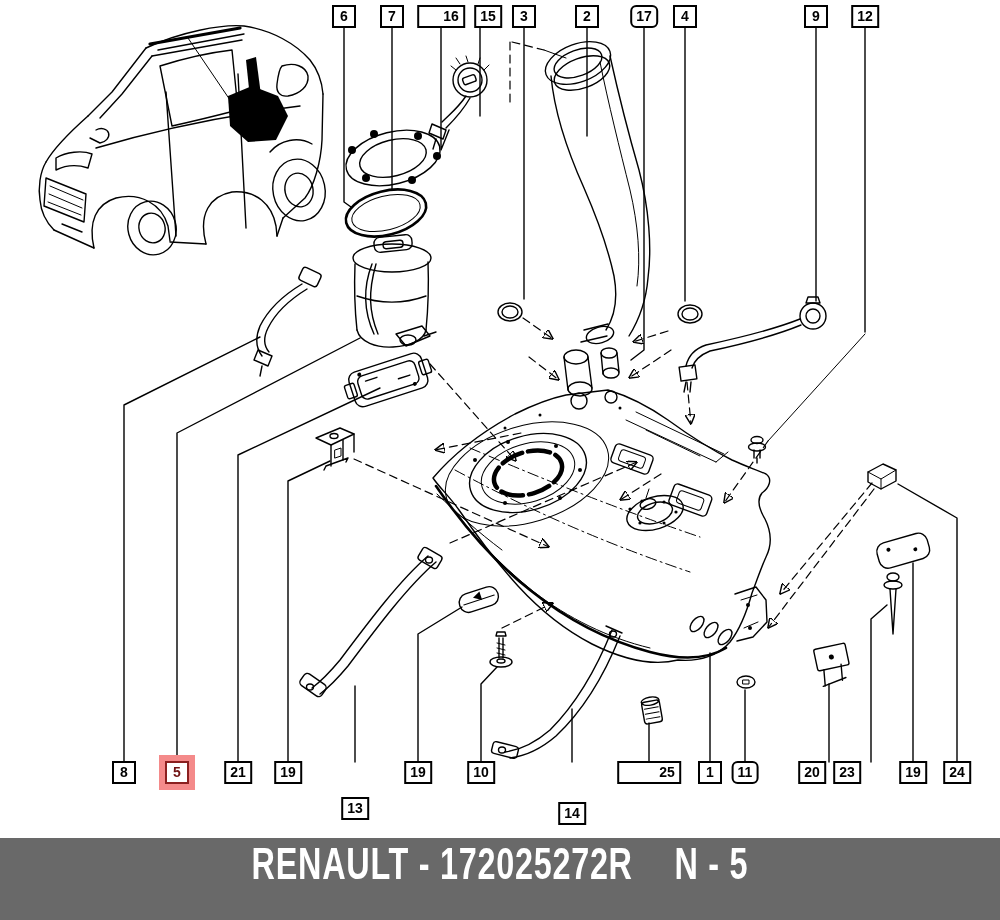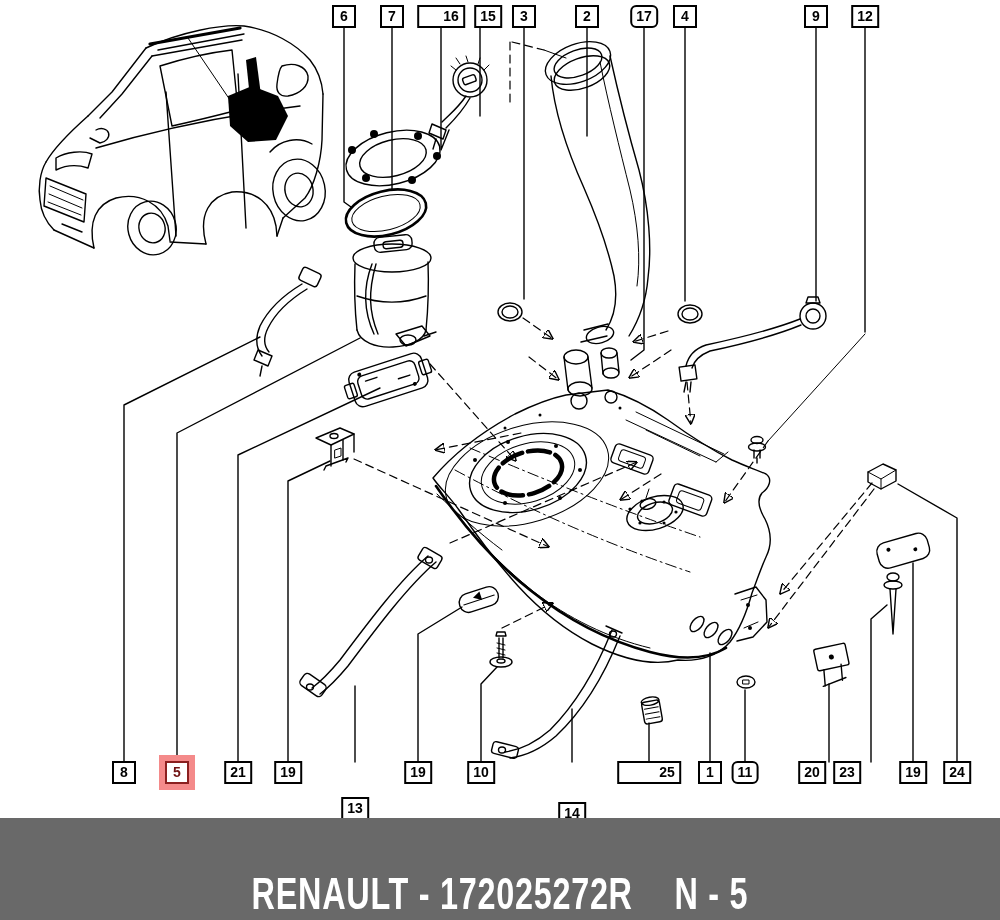--- a/index.html
+++ b/index.html
@@ -14,22 +14,22 @@
   #art .dash{stroke-dasharray:8 5;stroke-width:1.2;}
   #art .dd{stroke-dasharray:11 4 2 4;stroke-width:1;}
   .leader{fill:none;stroke:#000;stroke-width:1.3;}
   .leader.thick{stroke-width:2.8;}
   #callouts{position:absolute;left:0;top:0;width:100%;height:100%;z-index:3;pointer-events:none;}
   .callout{position:absolute;transform:translateX(-50%);background:#fff;border:2px solid #000;
            color:#000;font-weight:bold;font-size:14px;line-height:17px;padding:1px 4px;min-width:12px;
            text-align:center;pointer-events:auto;cursor:pointer;}
   .callout.highlighted{border-color:var(--hl-border,#8b1f1f);color:var(--hl-text,#701212);
            outline:6px solid var(--hl-fill,#f48a8a);}
-  #footer{position:absolute;left:0;right:0;bottom:0;height:102px;background:#696969;z-index:4;
-          display:flex;align-items:flex-end;justify-content:center;color:#fff;}
+  #footer{position:absolute;left:0;right:0;bottom:0;height:82px;background:#696969;z-index:4;
+          display:flex;align-items:flex-start;justify-content:center;color:#fff;}
   .footer-text{display:flex;align-items:center;white-space:pre;transform:scaleX(.72);
           font-size:45px;font-weight:bold;letter-spacing:1px;}
   .footer-gap{display:inline-block;width:58px;}
 </style>
 </head>
 <body>
 
 <div id="stage" style="background: rgb(255, 255, 255);">
 
   <svg id="art" width="1000" height="920" viewBox="0 0 1000 920">

